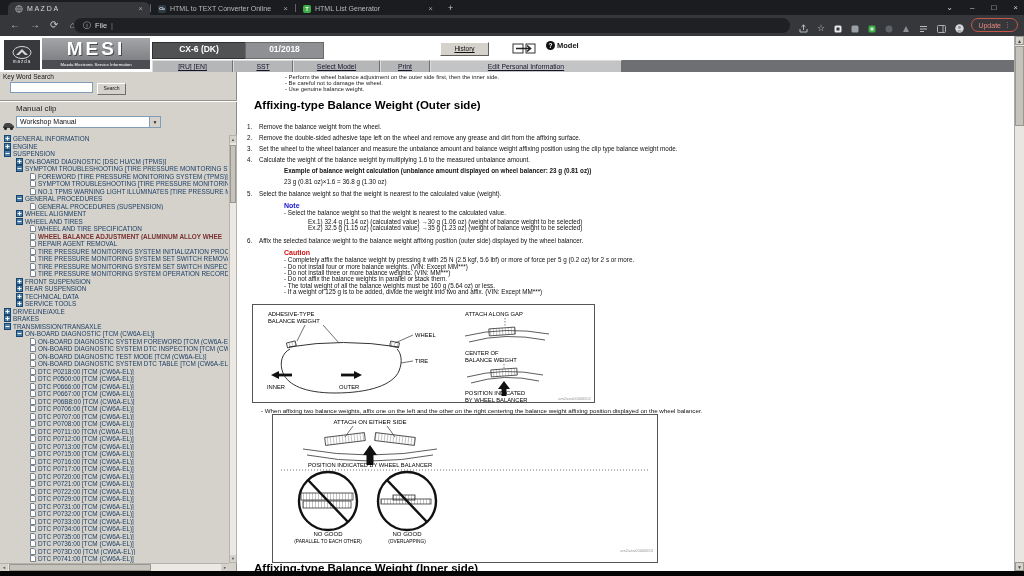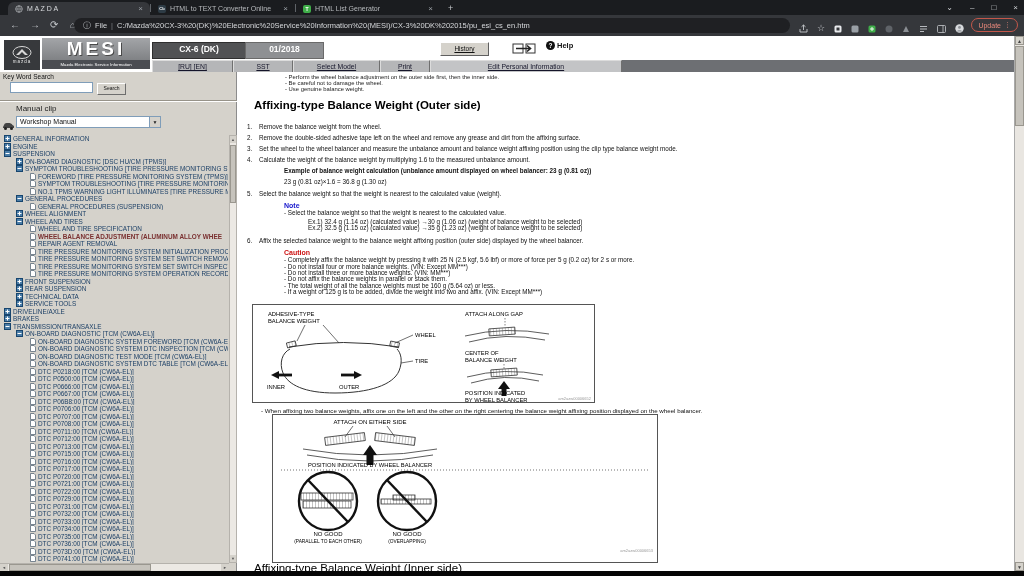--- a/index.html
+++ b/index.html
@@ -85,21 +85,21 @@
   .noteblk{margin:1px 0 6px 37px;}
   .note-h{color:#1414cc;font-weight:bold;font-size:7px;margin-bottom:1px;}
   .note-b{line-height:6.4px;margin-bottom:2.5px;}
   .note-ex{margin-left:24px;line-height:6.4px;}
   .cautblk{margin:2px 0 0 37px;}
   .caut-h{color:#cc1111;font-weight:bold;font-size:7px;margin-bottom:1.5px;}
   .cb-line{line-height:6.4px;}
   .diag1{position:absolute;left:15px;top:232px;width:341px;height:97px;border:1px solid #555;box-sizing:content-box;background:#fff;}
   .twb{position:absolute;left:24px;top:336px;right:20px;font-size:6.2px;line-height:6.4px;}
   .diag2{position:absolute;left:35px;top:342px;width:384px;height:147px;border:1px solid #555;background:#fff;}
-  .partial{position:absolute;left:17px;top:490px;font-size:11.5px;font-weight:normal;color:#000;}
+  .partial{position:absolute;left:17px;top:490px;font-size:11.5px;font-weight:bold;color:#000;}
   svg text{font-family:"Liberation Sans",sans-serif;}
   
   .pagescroll{position:absolute;left:1014px;top:36px;width:10px;height:535px;background:#e9e6e1;border-left:1px solid #aaa;box-sizing:border-box;}
   .pagescroll .arr{position:absolute;left:0;width:9px;height:9px;background:#d5d2cb;border:1px solid #9a978f;box-sizing:border-box;
                    font-size:5px;line-height:8px;text-align:center;color:#444;}
   .pagescroll .thumb{position:absolute;left:0;top:10px;width:9px;height:80px;background:#c6c3bc;border:1px solid #9a978f;box-sizing:border-box;}
   .bottombar{position:absolute;left:0;top:571px;width:1024px;height:5px;background:#050505;}
 </style>
 </head>
 <body>
@@ -141,21 +141,20 @@
   <div class="toolbar">
     <span class="navic" style="left:10px">←</span>
     <span class="navic" style="left:30px">→</span>
     <span class="navic" style="left:50px">⟳</span>
     <span class="navic" style="left:70px;font-size:9px">⌂</span>
   </div>
   <div class="urlbar">
     <span class="urlinfo">ⓘ</span>
     <span>File</span>
     <span style="color:#7d8185">|</span>
-    <span>C:/Mazda%20CX-3%20(DK)%20Electronic%20Service%20Information%20(MESI)/CX-3%20DK%202015/pu_esi_cs_en.htm</span>
   </div>
   <div class="rtico">
     <span><svg width="9" height="9" viewBox="0 0 9 9">
           <path d="M1 5 V8 H8 V5 M4.5 6 V1 M2.5 2.8 L4.5 1 L6.5 2.8" fill="none" stroke="#c6c9cd" stroke-width="0.9"></path>
         </svg></span>
     <span style="color:#c6c9cd;font-size:9px">☆</span>
     <span><svg width="8" height="8">
           <rect x="0.5" y="0.5" width="7" height="7" rx="1.5" fill="#e8eaed"></rect>
           <rect x="2.5" y="2.5" width="3" height="3" fill="#35373b"></rect>
         </svg></span>
@@ -205,21 +204,21 @@
     <div class="history-btn">History</div>
     <span class="winico">
       <svg width="24" height="13" viewBox="0 0 24 13">
           <rect x="1" y="2" width="10" height="9" fill="#fff" stroke="#333" stroke-width="1"></rect>
           <rect x="14" y="2" width="9" height="9" fill="#fff" stroke="#333" stroke-width="1"></rect>
           <path d="M4 6.5 H18 M15 3.5 L18.5 6.5 L15 9.5" fill="none" stroke="#222" stroke-width="1.6"></path>
         </svg>
     </span>
     <div class="helpwrap">
       <span class="qmark">?</span>
-      <span class="helptxt">Help</span>
+      <span class="helptxt">Model</span>
     </div>
     <div class="mcell m0">[RU] [EN]</div>
     <div class="mcell m1">SST</div>
     <div class="mcell m2">Select Model</div>
     <div class="mcell m3">Print</div>
     <div class="mcell m4">Edit Personal Information</div>
     <div class="mfill"></div>
   </div>
 
   <div class="sidebar">

